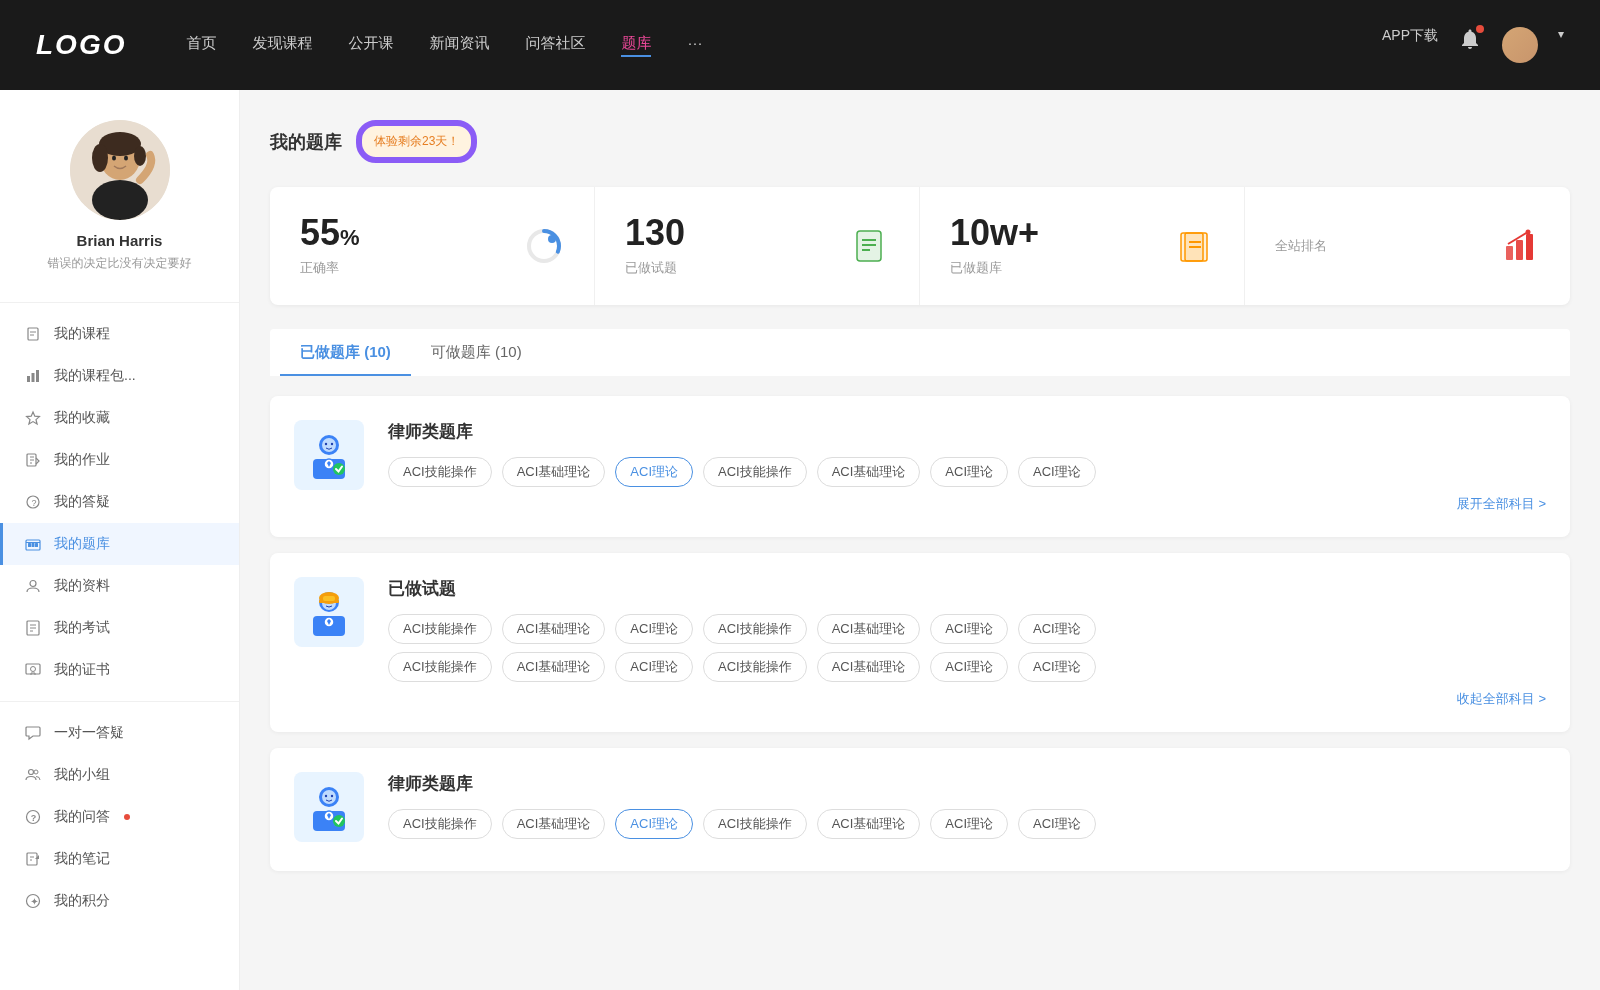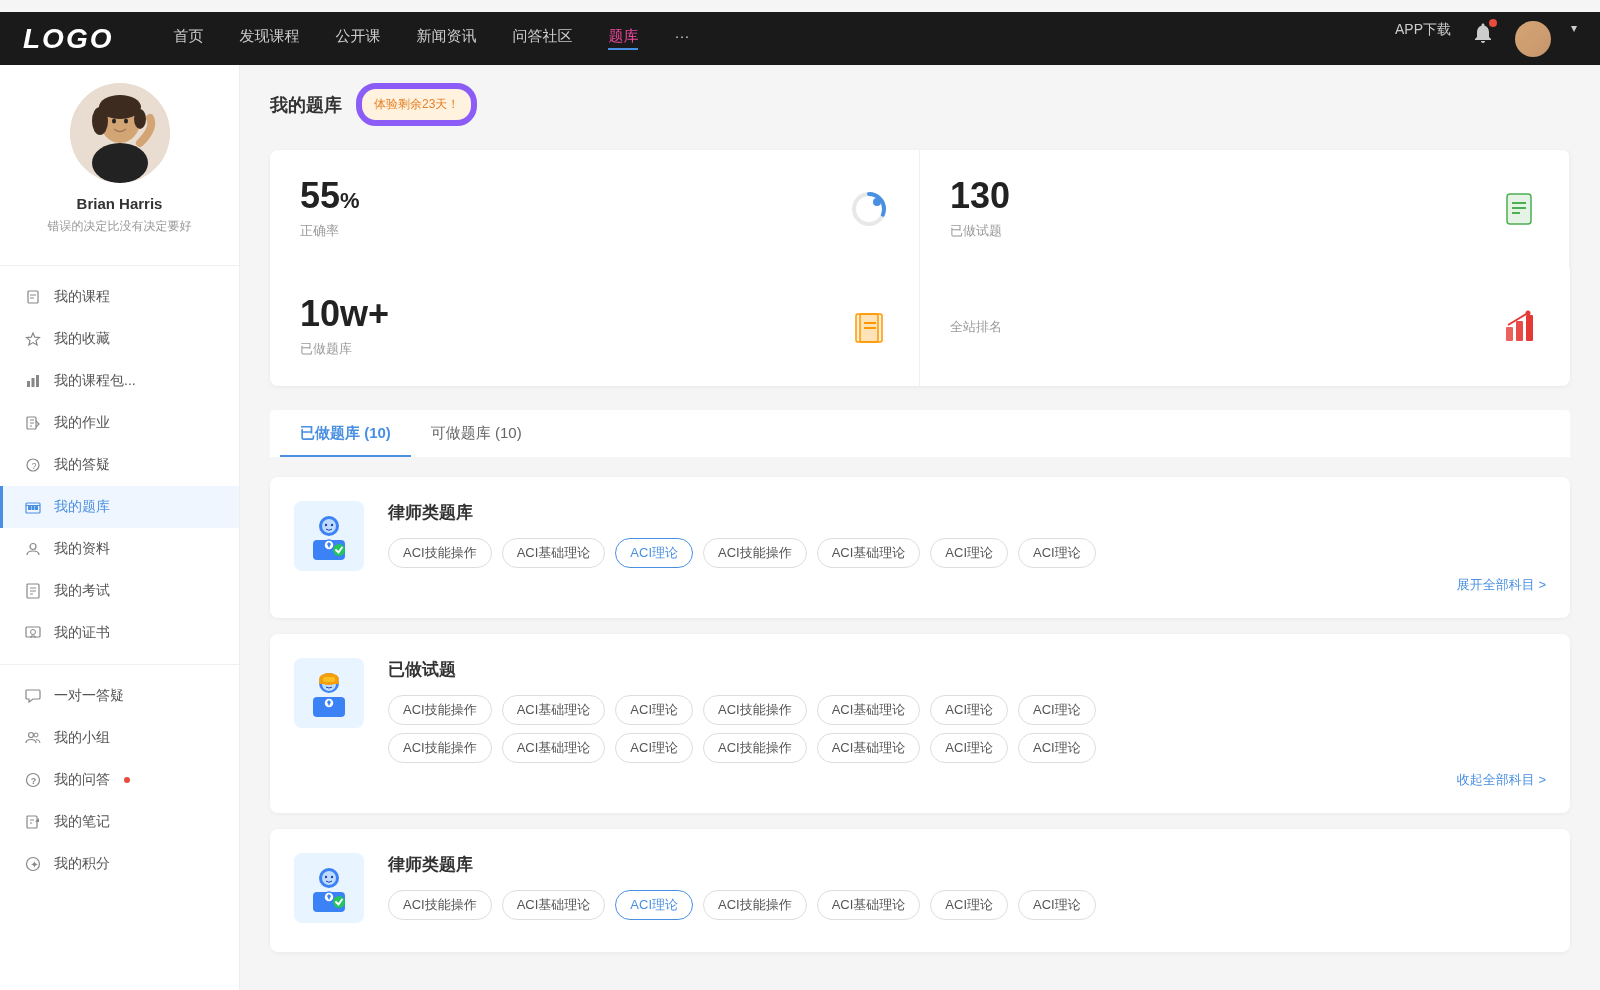--- a/index.html
+++ b/index.html
@@ -1,26 +1,26 @@
 <!DOCTYPE html>
 <html><head>
   <meta charset="utf-8">
   <style>
     * { box-sizing: border-box; margin: 0; padding: 0; }
     body { font-family: -apple-system, BlinkMacSystemFont, 'PingFang SC', 'Microsoft YaHei', sans-serif; background: #f5f5f5; color: #333; }
 
     
     .navbar {
       background: #1a1a1a;
-      height: 53px;
-      display: flex;
-      align-items: center;
-      padding: 0 23px;
+      height: 90px;
+      display: flex;
+      align-items: center;
+      padding: 0 36px;
       position: sticky;
-      top: 12px;
+      top: 0;
       z-index: 100;
     }
     .navbar-logo {
       color: white;
       font-size: 28px;
       font-weight: bold;
       letter-spacing: 2px;
       margin-right: 60px;
       font-style: italic;
     }
@@ -192,21 +192,21 @@
       color: #e67e22;
       border: 6px solid #8b5cf6;
       border-radius: 20px;
       padding: 7px 12px;
       font-size: 12px;
     }
 
     
     .stats-row {
       display: grid;
-      grid-template-columns: repeat(2, 1fr);
+      grid-template-columns: repeat(4, 1fr);
       gap: 0;
       background: #fff;
       border-radius: 8px;
       margin-bottom: 24px;
       box-shadow: 0 1px 4px rgba(0,0,0,0.06);
     }
     .stat-item {
       padding: 28px 30px;
       border-right: 1px solid #f0f0f0;
       display: flex;
@@ -401,35 +401,35 @@
               <line x1="5" y1="6" x2="11" y2="6" stroke="#888" stroke-width="1"></line>
               <line x1="5" y1="9" x2="9" y2="9" stroke="#888" stroke-width="1"></line>
             </svg>
         </span>
         <span>我的课程</span>
       </li>
 
       <li class="sidebar-menu-item">
         <span class="icon">
           <svg width="16" height="16" viewBox="0 0 16 16" fill="none">
-              <polygon points="8,2 9.8,6.2 14.4,6.6 11,9.6 12.1,14.1 8,11.6 3.9,14.1 5,9.6 1.6,6.6 6.2,6.2" stroke="#888" stroke-width="1.2" fill="none"></polygon>
-            </svg>
-        </span>
-        <span>我的收藏</span>
-      </li>
-
-      <li class="sidebar-menu-item">
-        <span class="icon">
-          <svg width="16" height="16" viewBox="0 0 16 16" fill="none">
               <rect x="2" y="8" width="3" height="6" fill="#888"></rect>
               <rect x="6.5" y="5" width="3" height="9" fill="#888"></rect>
               <rect x="11" y="2" width="3" height="12" fill="#888"></rect>
             </svg>
         </span>
         <span>我的课程包...</span>
+      </li>
+
+      <li class="sidebar-menu-item">
+        <span class="icon">
+          <svg width="16" height="16" viewBox="0 0 16 16" fill="none">
+              <polygon points="8,2 9.8,6.2 14.4,6.6 11,9.6 12.1,14.1 8,11.6 3.9,14.1 5,9.6 1.6,6.6 6.2,6.2" stroke="#888" stroke-width="1.2" fill="none"></polygon>
+            </svg>
+        </span>
+        <span>我的收藏</span>
       </li>
 
       <li class="sidebar-menu-item">
         <span class="icon">
           <svg width="16" height="16" viewBox="0 0 16 16">
               <rect x="2" y="2" width="9" height="12" rx="1" stroke="#888" stroke-width="1.2" fill="none"></rect>
               <path d="M5 5 L9 5 M5 8 L9 8 M5 11 L7 11" stroke="#888" stroke-width="1" fill="none"></path>
               <path d="M11 6 L14 9 L11 12" stroke="#888" stroke-width="1.2" fill="none"></path>
             </svg>
         </span>

